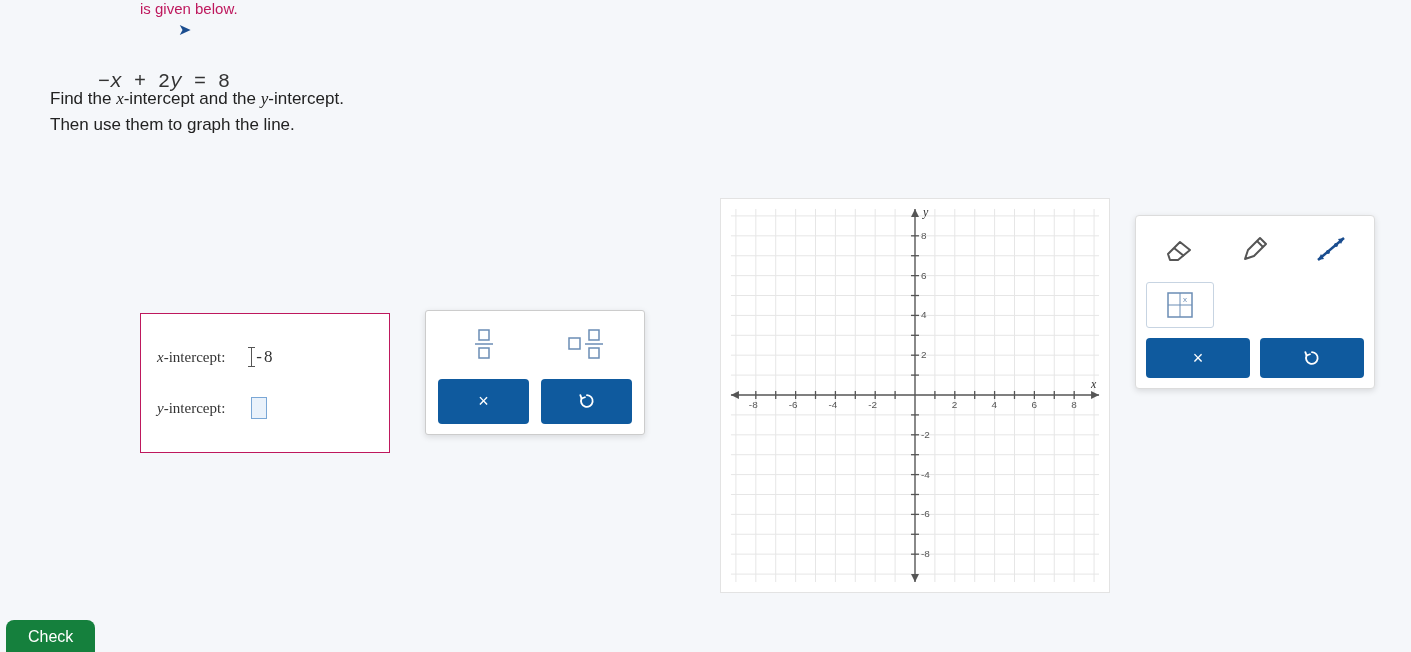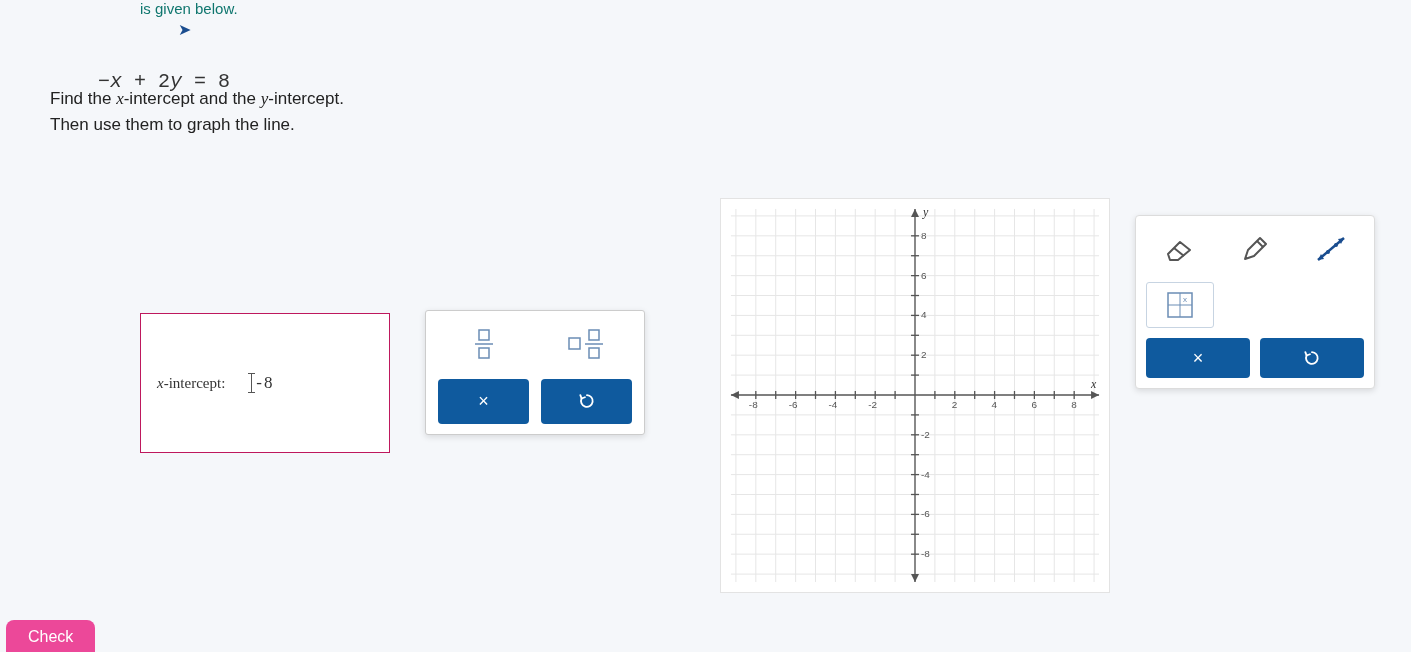--- a/index.html
+++ b/index.html
@@ -15,21 +15,21 @@
   .cursor {
     position: absolute;
     top: 20px; left: 178px;
     font-size: 16px;
     color: #1a4d8f;
     z-index: 50;
   }
   .top-text {
     position: absolute;
     top: 0px; left: 140px;
-    color: #0f766e; font-size: 15px;
+    color: #be185d; font-size: 15px;
   }
   .equation {
     position: absolute;
     top: 30px; left: 98px;
     font-family: Liberation Mono, monospace;
     font-size: 20px;
     font-style: italic;
     margin-top: 40px;
   }
   .equation .op { font-style: normal; }
@@ -135,21 +135,21 @@
     display:flex; align-items:center; justify-content:center;
     border-radius:3px;
     cursor:pointer;
   }
   .tool-panel .btn-primary { height:40px; flex:1; }
 
   
   .check-btn {
     position:absolute;
     left: 6px; bottom: 0px;
-    background:#ec4899;
+    background:#15803d;
     color:#fff;
     padding: 8px 22px 6px 22px;
     border-radius: 8px 8px 0 0;
     font-size:16px;
     cursor:pointer;
   }
 
   .tick-label { font-size:10px; fill:#555; font-family:Arial; }
   .axis-label { font-size:12px; fill:#333; font-style:italic; font-family:'Times New Roman',serif;}
 </style>
@@ -169,20 +169,26 @@
   <span>Then use them to graph the line.</span>
 </div>
 
 <div class="intercept-box">
   <div class="intercept-row">
     <span class="lbl"><span class="mi">x</span><span>-intercept:</span></span>
     <span class="val-edit">
       <span class="text-cursor"></span>
         <span style="font-style:normal;margin-left:2px">-</span>
         <span style="margin-left:2px">8</span>
+    </span>
+  </div>
+  <div class="intercept-row">
+    <span class="lbl"><span class="mi">y</span><span>-intercept:</span></span>
+    <span class="val-edit">
+      <span class="empty-box"></span>
     </span>
   </div>
 </div>
 
 <div class="keypad">
   <div class="key-frac">
     <svg width="26" height="32" viewBox="0 0 26 32">
       <rect x="8" y="2" width="10" height="10" fill="none" stroke="#6b8db5" stroke-width="1.5"></rect>
       <line x1="4" y1="16" x2="22" y2="16" stroke="#6b8db5" stroke-width="1.5"></line>
       <rect x="8" y="20" width="10" height="10" fill="none" stroke="#6b8db5" stroke-width="1.5"></rect>

